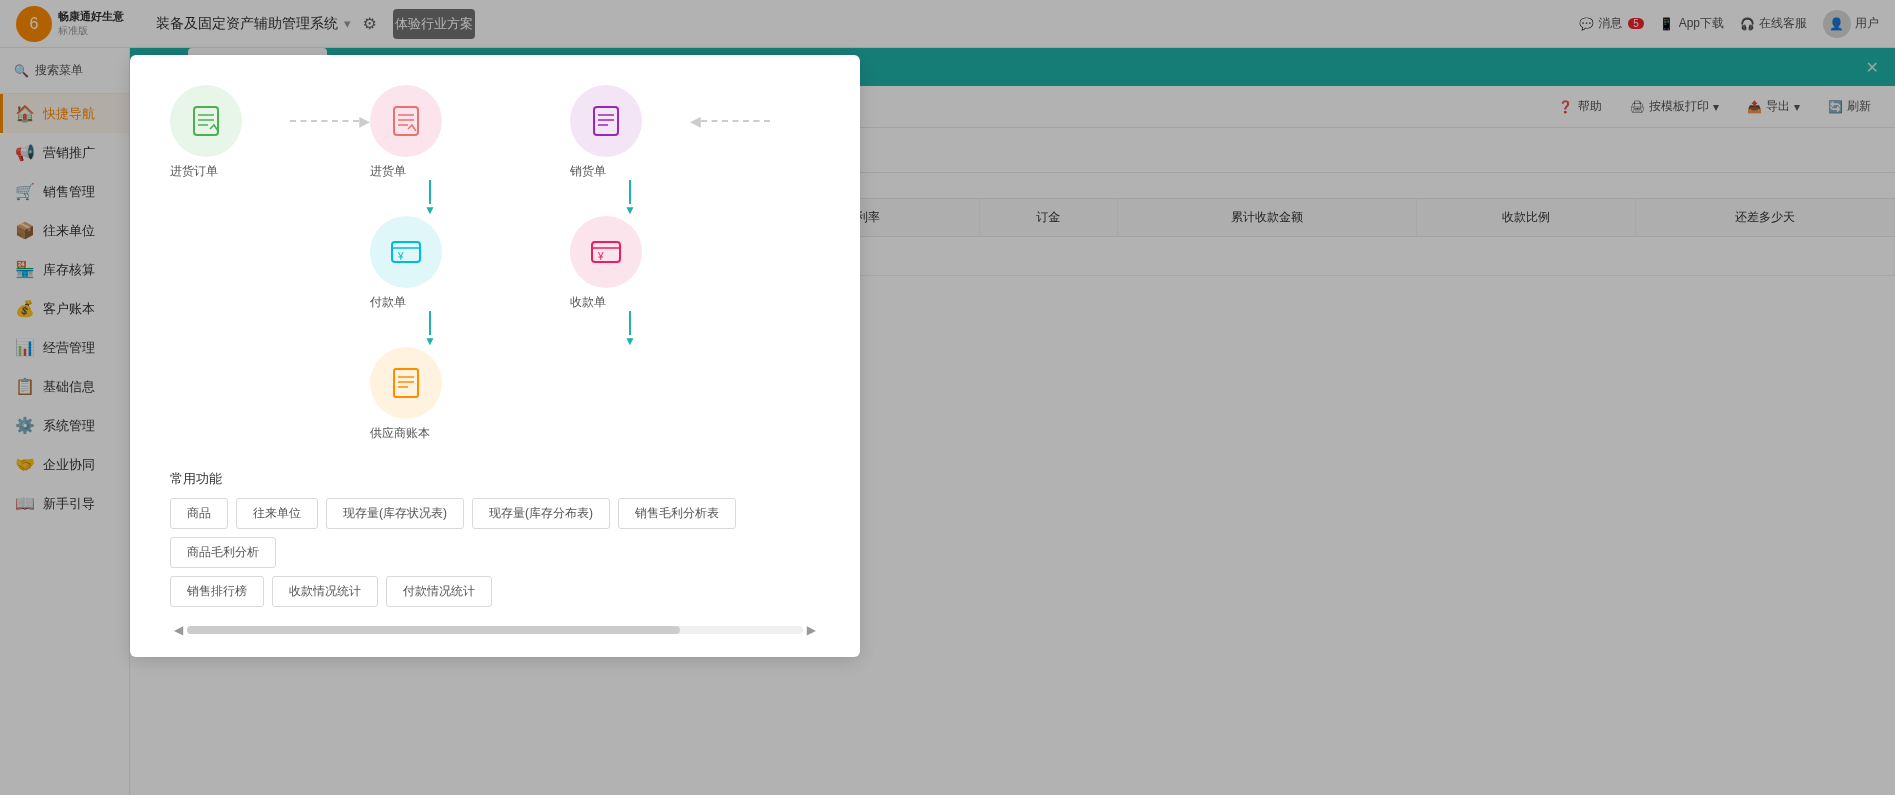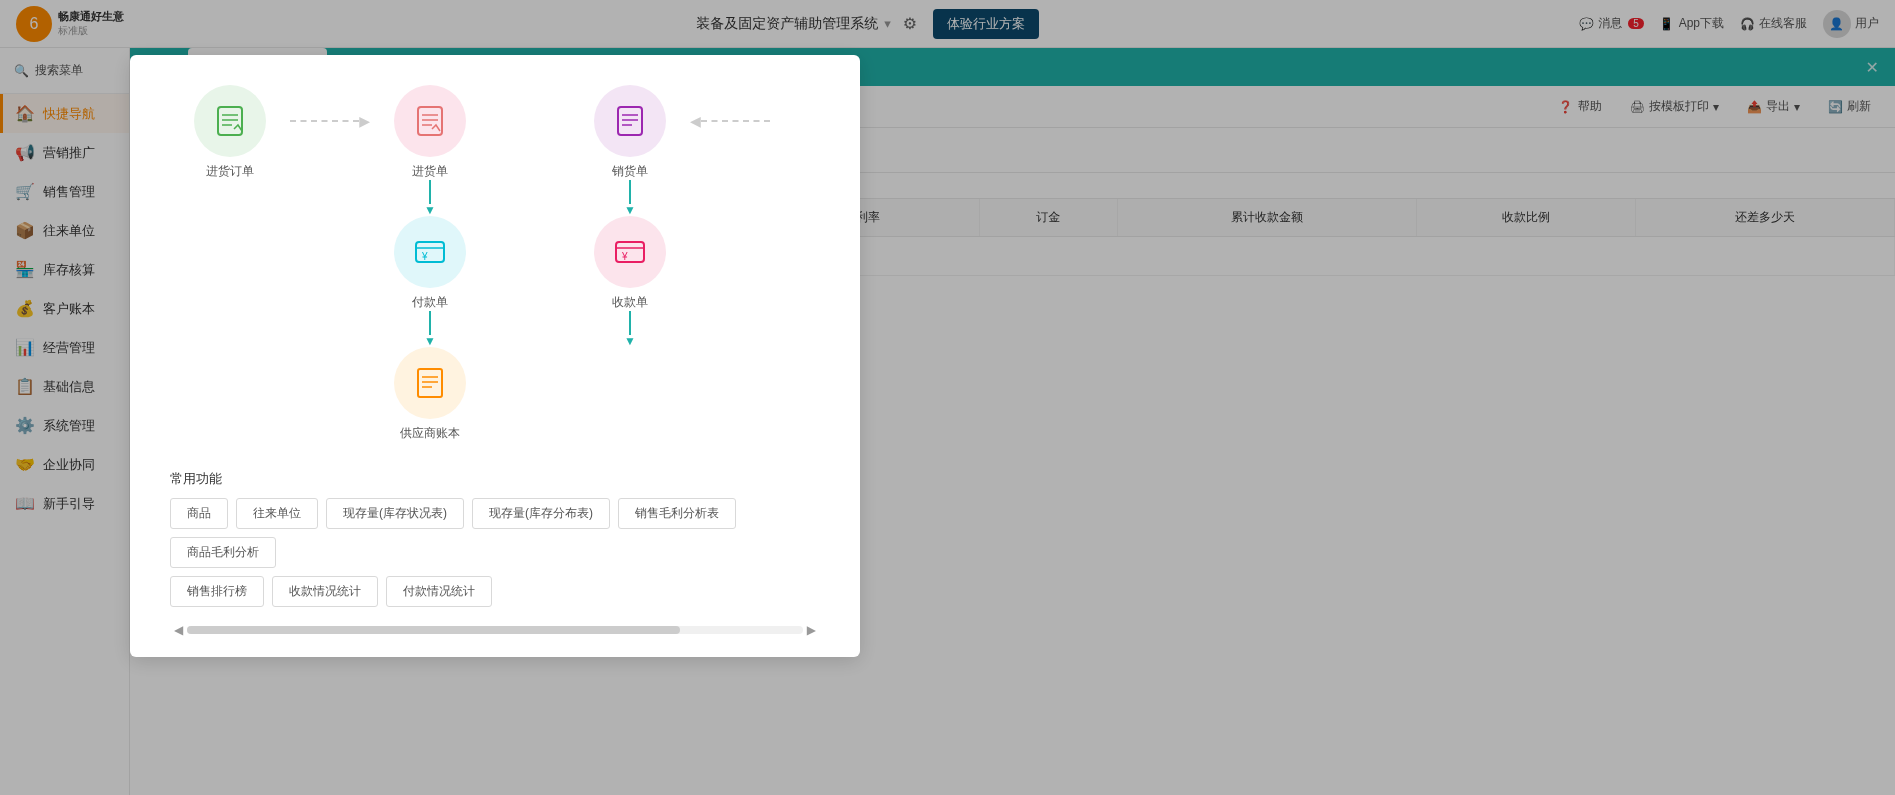--- a/index.html
+++ b/index.html
@@ -8,25 +8,25 @@
     
     .app-container { display: flex; flex-direction: column; height: 795px; width: 1895px; }
     .top-bar { display: flex; align-items: center; height: 48px; background: #fff; border-bottom: 1px solid #e8e8e8; padding: 0 16px; }
     .main-layout { display: flex; flex: 1; overflow: hidden; }
     .sidebar { width: 130px; background: #fff; border-right: 1px solid #e8e8e8; display: flex; flex-direction: column; }
     .content-area { flex: 1; display: flex; flex-direction: column; overflow: hidden; }
 
     
     .logo-area { display: flex; align-items: center; width: 130px; }
     .logo-icon { width: 36px; height: 36px; background: #ff8c00; border-radius: 50%; display: flex; align-items: center; justify-content: center; color: white; font-size: 16px; margin-right: 6px; flex-shrink: 0; }
-    .system-title { display: flex; align-items: center; flex: 1; padding-left: 10px; justify-content: center; }
+    .system-title { display: flex; align-items: center; flex: 1; padding-left: 10px; }
     .system-title-text { font-size: 14px; color: #333; font-weight: 500; }
     .title-dropdown { margin-left: 6px; color: #999; cursor: pointer; }
     .settings-icon { margin-left: 12px; color: #666; cursor: pointer; font-size: 16px; }
-    .experience-btn { margin-left: 16px; background: #0c4a6e; color: white; border: none; padding: 6px 14px; border-radius: 4px; cursor: pointer; font-size: 13px; }
+    .experience-btn { margin-left: 16px; background: #737373; color: white; border: none; padding: 6px 2px; border-radius: 4px; cursor: pointer; font-size: 13px; }
     .top-right { display: flex; align-items: center; margin-left: auto; gap: 16px; }
     .top-right-item { display: flex; align-items: center; gap: 4px; color: #555; cursor: pointer; font-size: 12px; }
     .badge { background: #f5222d; color: white; border-radius: 10px; padding: 0 5px; font-size: 10px; margin-left: 2px; }
     .user-avatar { width: 28px; height: 28px; background: #d9d9d9; border-radius: 50%; display: flex; align-items: center; justify-content: center; color: #555; font-size: 12px; }
 
     
     .sidebar-search { padding: 10px 8px; border-bottom: 1px solid #f0f0f0; }
     .sidebar-search-btn { display: flex; align-items: center; gap: 6px; color: #555; font-size: 12px; cursor: pointer; padding: 4px 6px; border-radius: 4px; }
     .sidebar-nav-item { display: flex; align-items: center; gap: 8px; padding: 10px 12px; cursor: pointer; color: #333; font-size: 13px; border-left: 3px solid transparent; }
     .sidebar-nav-item.active { background: #fff7f0; color: #ff8c00; border-left-color: #ff8c00; font-weight: 500; }
@@ -59,21 +59,21 @@
     .data-table th { background: #fafafa; border-bottom: 1px solid #e8e8e8; border-right: 1px solid #f0f0f0; padding: 10px 8px; text-align: center; font-weight: 500; color: #333; white-space: nowrap; }
     .data-table td { border-bottom: 1px solid #f0f0f0; border-right: 1px solid #f5f5f5; padding: 10px 8px; text-align: left; color: #555; }
     .empty-tip { text-align: center; color: #999; padding: 40px; font-size: 13px; }
 
     
     .overlay { position: fixed; top: 0; left: 0; right: 0; bottom: 0; background: rgba(0,0,0,0.3); z-index: 100; display: flex; align-items: flex-start; justify-content: flex-start; }
     .modal { position: absolute; top: 55px; left: 130px; background: #fff; border-radius: 6px; box-shadow: 0 4px 20px rgba(0,0,0,0.15); width: 730px; padding: 30px 40px 20px 40px; z-index: 200; }
 
     
     .flow-section { display: flex; flex-direction: column; gap: 0; }
-    .flow-node { display: flex; flex-direction: column; align-items: center; width: 120px; }
+    .flow-node { display: flex; flex-direction: column; align-items: flex-start; width: 120px; }
     .flow-circle { width: 72px; height: 72px; border-radius: 50%; display: flex; align-items: center; justify-content: center; font-size: 28px; }
     .flow-label { font-size: 12px; color: #555; margin-top: 6px; text-align: center; }
 
     
     .circle-green { background: #e8f5e9; color: #4caf50; }
     .circle-red { background: #fce4ec; color: #e57373; }
     .circle-purple { background: #f3e5f5; color: #9c27b0; }
     .circle-orange { background: #fff3e0; color: #ff9800; }
     .circle-teal { background: #e0f7fa; color: #00bcd4; }
     .circle-pink { background: #fce4ec; color: #e91e63; }

